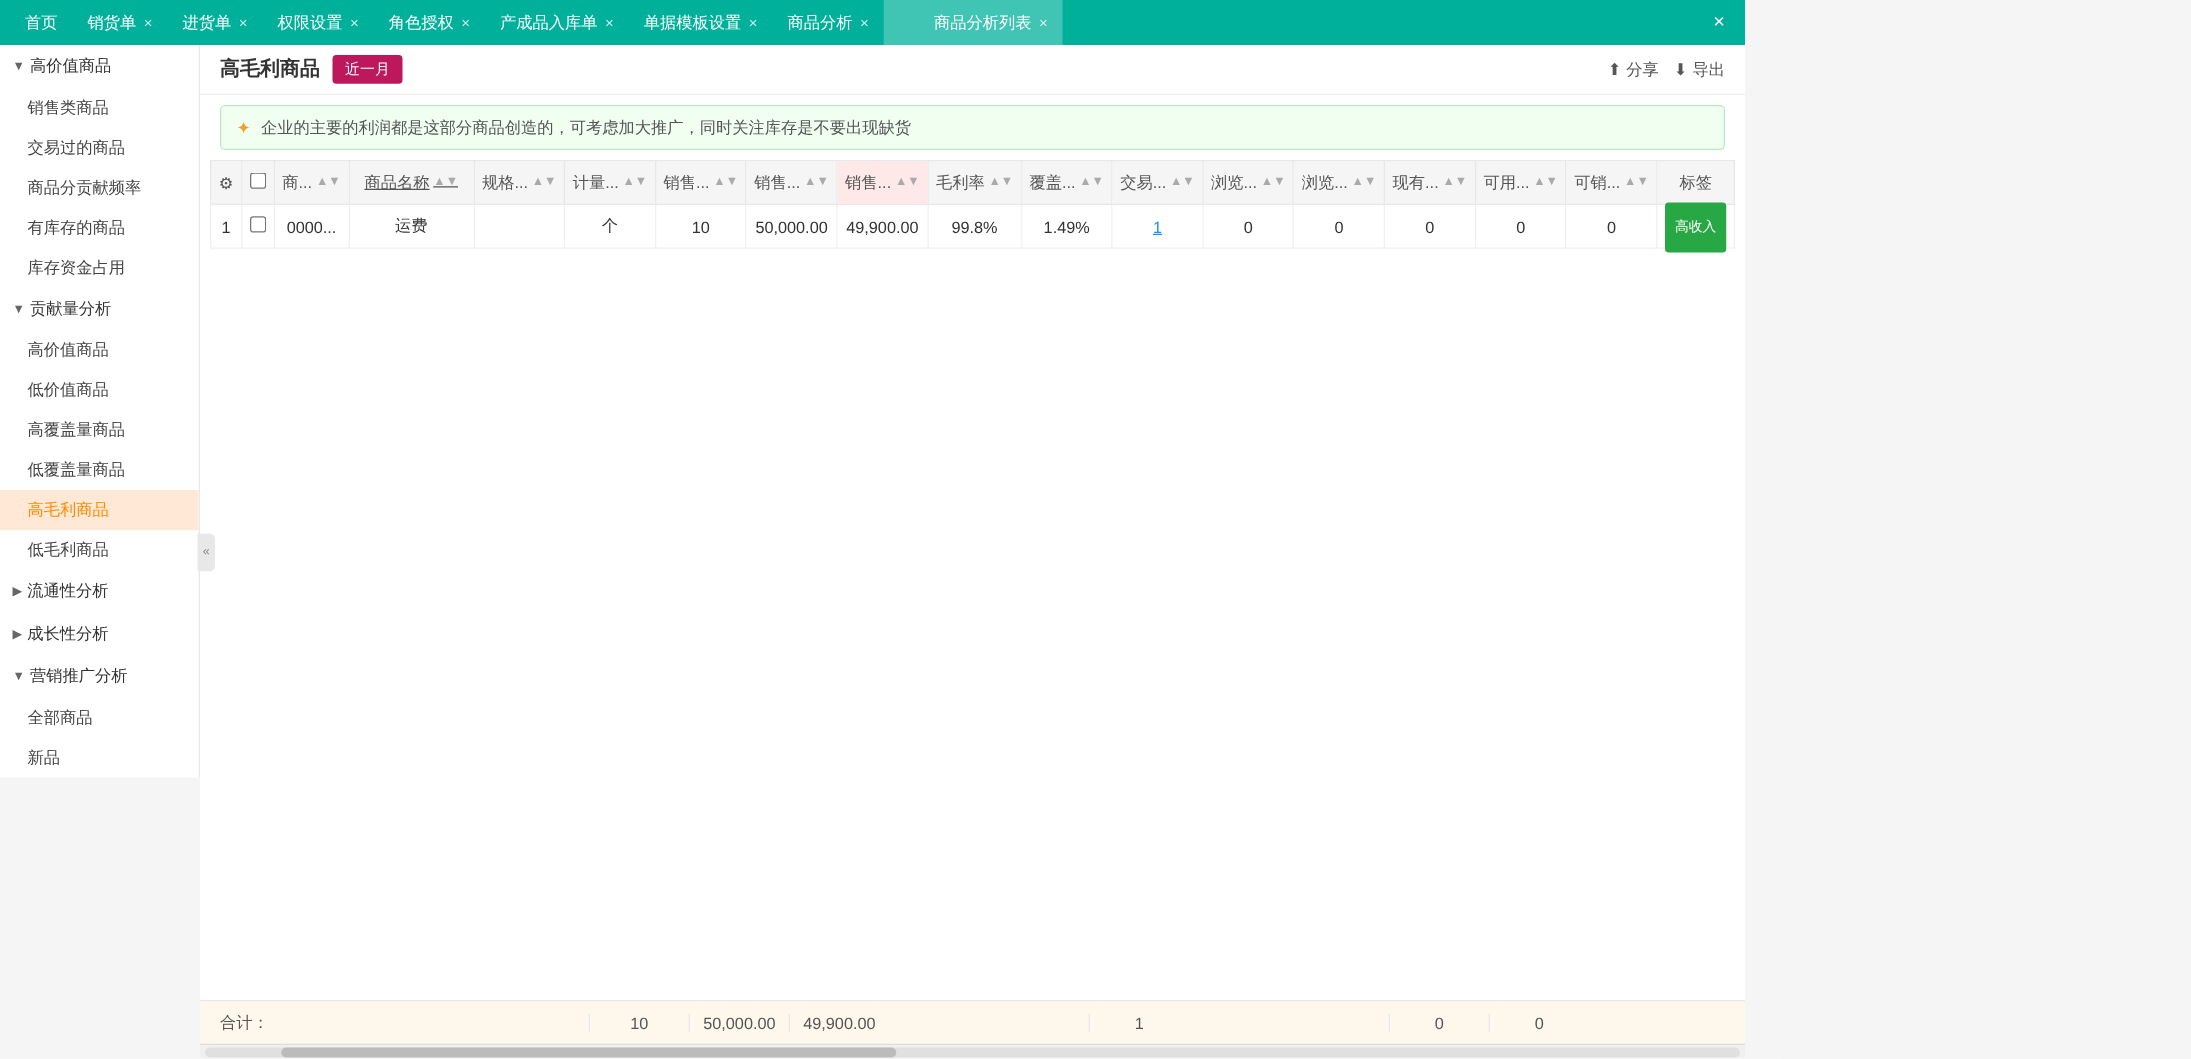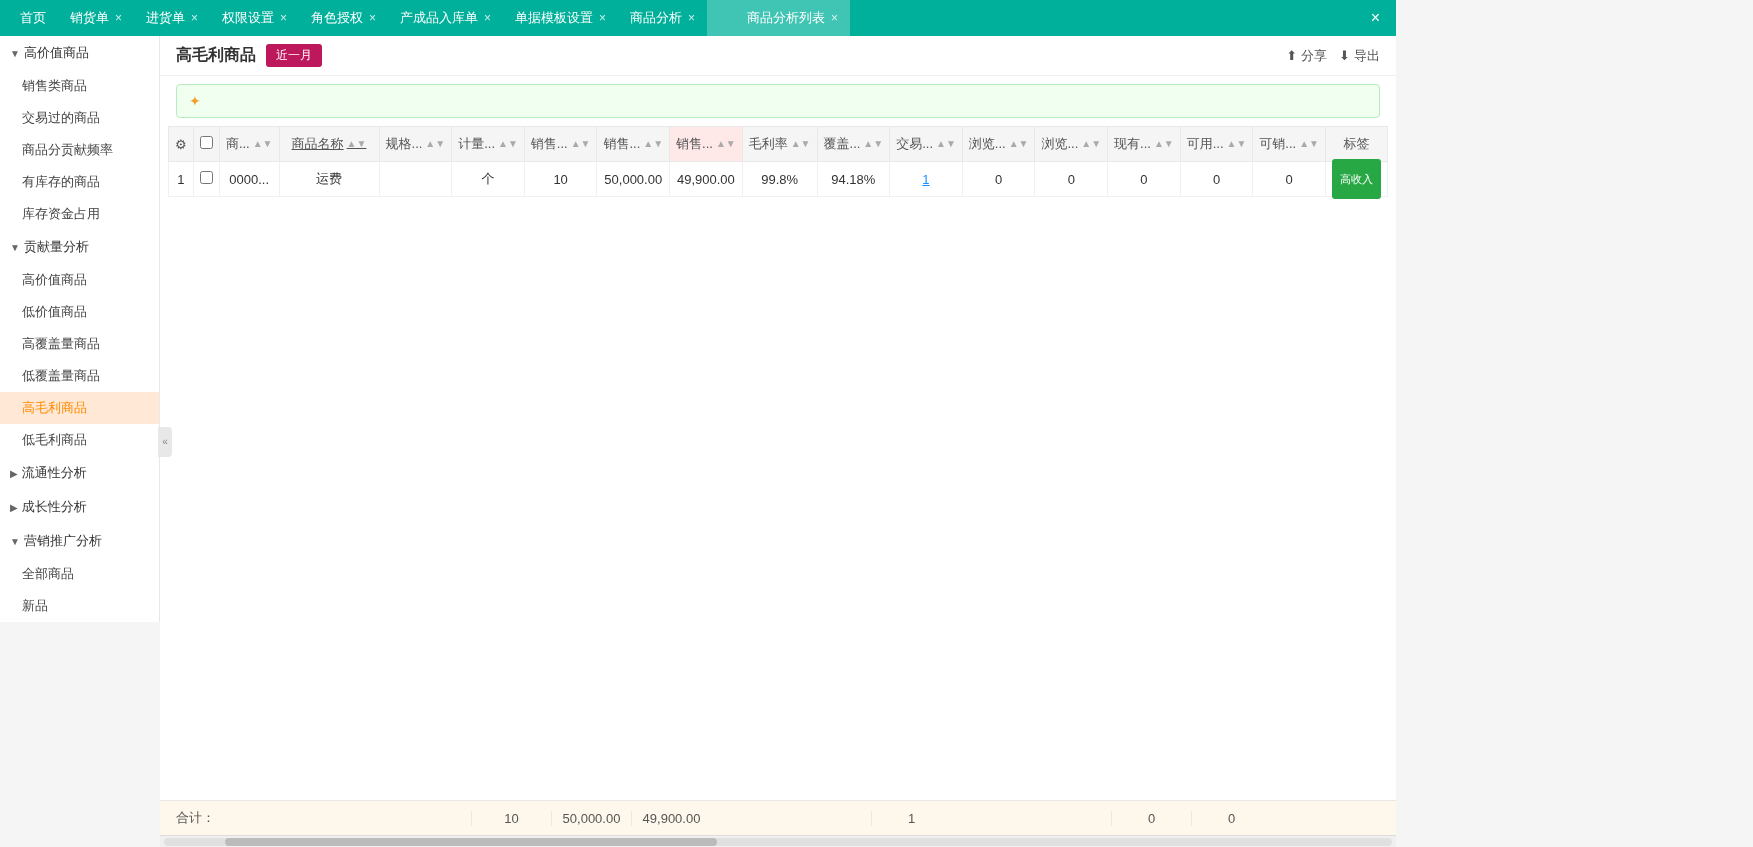--- a/index.html
+++ b/index.html
@@ -411,20 +411,21 @@
           </div>
           <div class="action-btn">
             <span>⬇</span>
             <span>导出</span>
           </div>
         </div>
       </div>
 
       <div class="info-banner">
         <span class="info-icon">✦</span>
+        <span>企业的主要的利润都是这部分商品创造的，可考虑加大推广，同时关注库存是不要出现缺货</span>
       </div>
 
       <div class="table-container">
         <table>
           <thead>
             <tr>
               <th style="width:40px;">
                 <div class="col-header">
                     <span>⚙</span>
                   </div>
@@ -534,21 +535,21 @@
               <td>1</td>
               <td><input type="checkbox" style=""></td>
               <td>0000...</td>
               <td>运费</td>
               <td></td>
               <td>个</td>
               <td>10</td>
               <td>50,000.00</td>
               <td>49,900.00</td>
               <td>99.8%</td>
-              <td>94.18%</td>
+              <td>1.49%</td>
               <td>
                 <span class="link-cell">1</span>
               </td>
               <td>0</td>
               <td>0</td>
               <td>0</td>
               <td>0</td>
               <td>0</td>
               <td>
                 <span class="tag-high">高收入</span>

